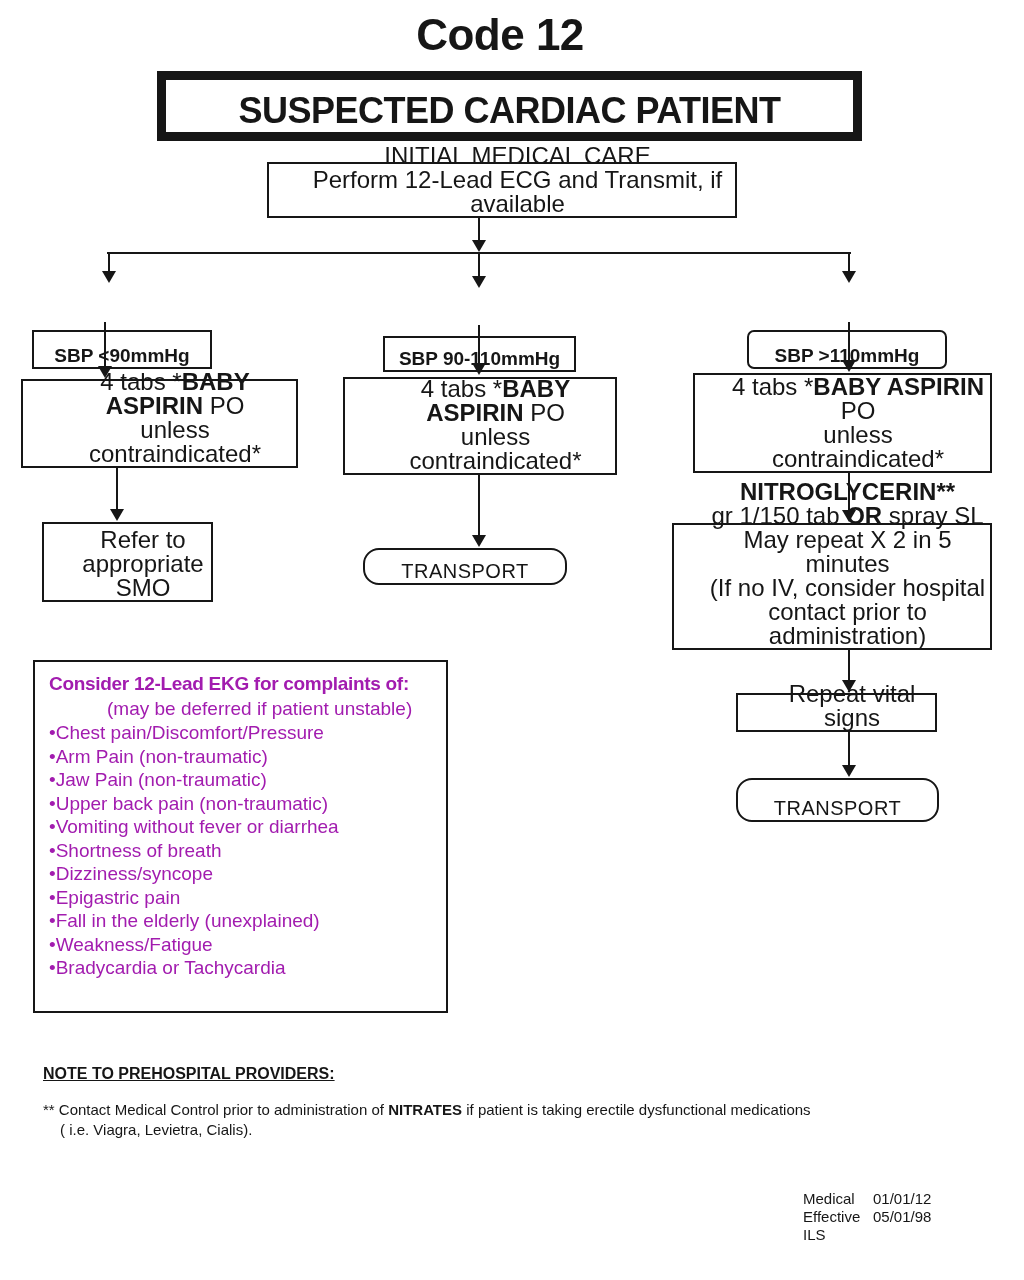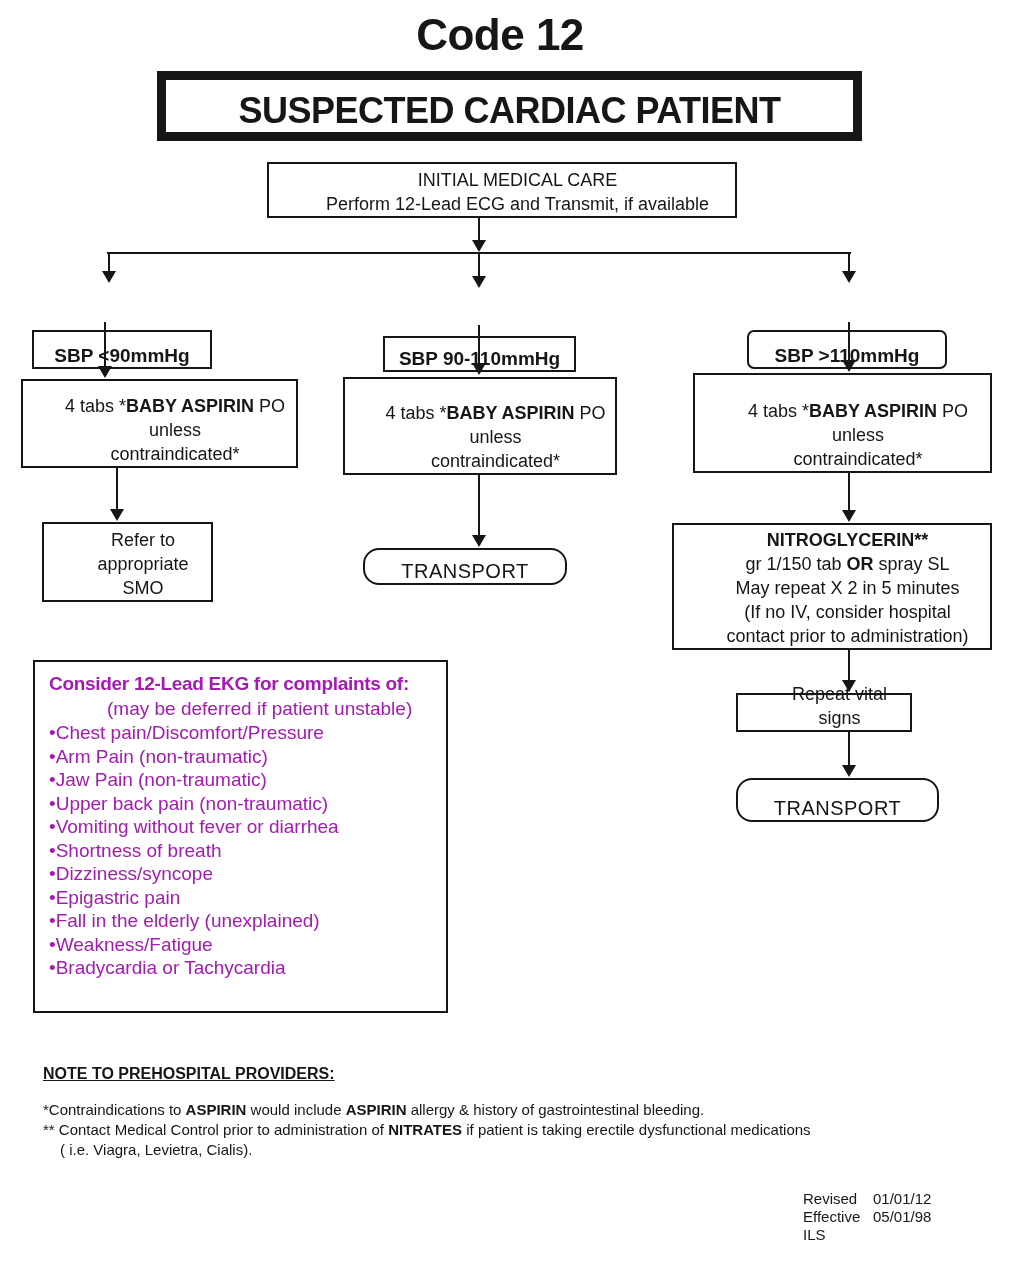--- a/index.html
+++ b/index.html
@@ -12,21 +12,21 @@
     font-size:44px; font-weight:bold; letter-spacing:-0.5px;
   }
   .box {
     position:absolute; box-sizing:border-box; background:#fff;
     border:2px solid #161616; display:flex; flex-direction:column;
     align-items:center; justify-content:flex-end; text-align:center;
   }
   .banner {
     border-width:9px; font-size:36px; font-weight:bold; letter-spacing:-0.5px;
   }
-  .std { font-size:18px; line-height:24px;padding-left:31px; }
+  .std { font-size:24px; line-height:24px;padding-left:31px; }
   .cond { font-size:19px; font-weight:bold;margin-top:47px; }
   .transport { font-size:20px; letter-spacing:0.5px;border-radius:16px; }
   .arrow { position:absolute; width:2px; background:#161616; }
   .arrow::after {
     content:""; position:absolute; top:100%; left:-6px; width:0; height:0;
     border-left:7px solid transparent; border-right:7px solid transparent;
     border-top:12px solid #161616;
   }
   .hline { position:absolute; height:2px; background:#161616; }
   
@@ -119,21 +119,21 @@
   <div class="box std" style="left:672px; top:523px; width:320px; height:127px;">
     <div><b>NITROGLYCERIN**</b></div>
     <div><span>gr 1/150 tab </span><b>OR</b><span> spray SL</span></div>
     <div>May repeat X 2 in 5 minutes</div>
     <div>(If no IV, consider hospital</div>
     <div>contact prior to administration)</div>
   </div>
 
   <div class="arrow" style="left:848px; top:650px; height:30px;"></div>
 
-  <div class="box std" style="left:736px; top:693px; width:176px; height:39px;">
+  <div class="box std" style="left:736px; top:693px; width:201px; height:39px;">
     <span>Repeat vital signs</span>
   </div>
 
   <div class="arrow" style="left:848px; top:732px; height:33px;"></div>
 
   <div class="box transport" style="left:736px; top:778px; width:203px; height:44px;">
     <span>TRANSPORT</span>
   </div>
 
   <div class="ekg">
@@ -150,29 +150,28 @@
         <div class="ekg-item">Dizziness/syncope</div>
         <div class="ekg-item">Epigastric pain</div>
         <div class="ekg-item">Fall in the elderly (unexplained)</div>
         <div class="ekg-item">Weakness/Fatigue</div>
         <div class="ekg-item">Bradycardia or Tachycardia</div>
       </div>
   </div>
 
   <div class="notes">
     <div class="notes-heading">NOTE TO PREHOSPITAL PROVIDERS:</div>
-    <div class="fn"><span>*Contraindications to </span><b>ASPIRIN</b><span> would include </span><b>ASPIRIN</b><span> allergy &amp; history of gastrointestinal bleeding.</span></div>
     <div class="fn"><span>** Contact Medical Control prior to administration of </span><b>NITRATES</b><span> if patient is taking erectile dysfunctional medications</span></div>
     <div class="fn fn-indent">( i.e. Viagra, Levietra, Cialis).</div>
   </div>
 
   <div class="footer">
 
   <div class="footer-row">
-      <span class="footer-label">Revised</span>
+      <span class="footer-label">Medical</span>
       <span class="footer-value">01/01/12</span>
     </div>
       <div class="footer-row">
       <span class="footer-label">Effective</span>
       <span class="footer-value">05/01/98</span>
     </div>
       <div class="footer-row">
       <span class="footer-label">ILS</span>
       <span class="footer-value"></span>
     </div>

